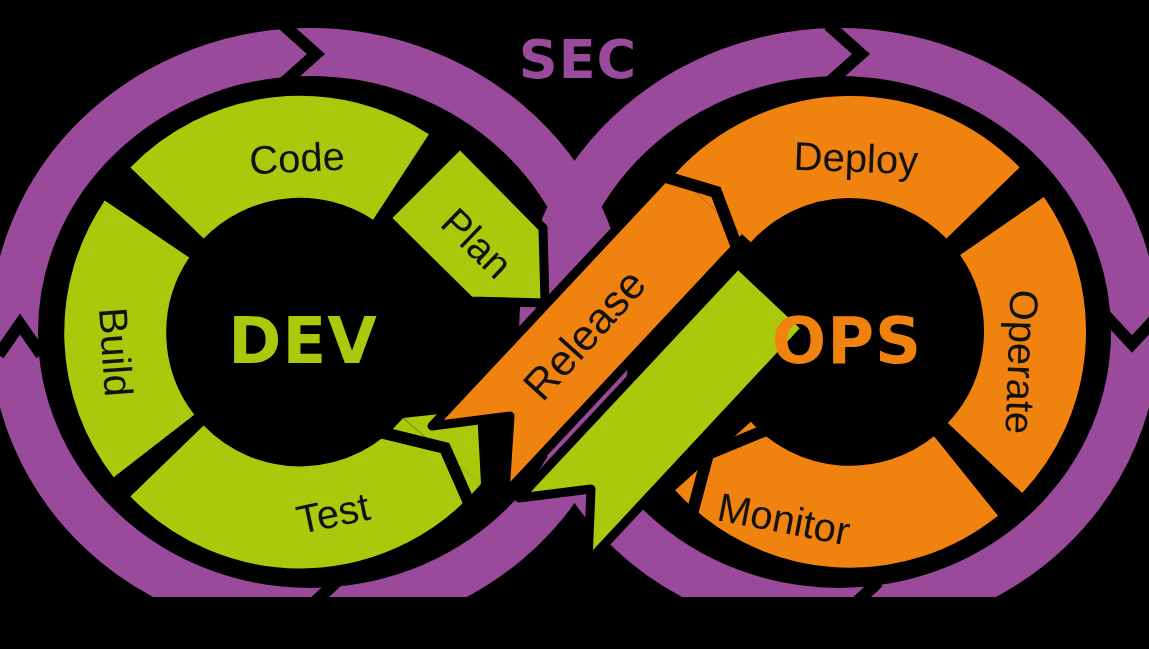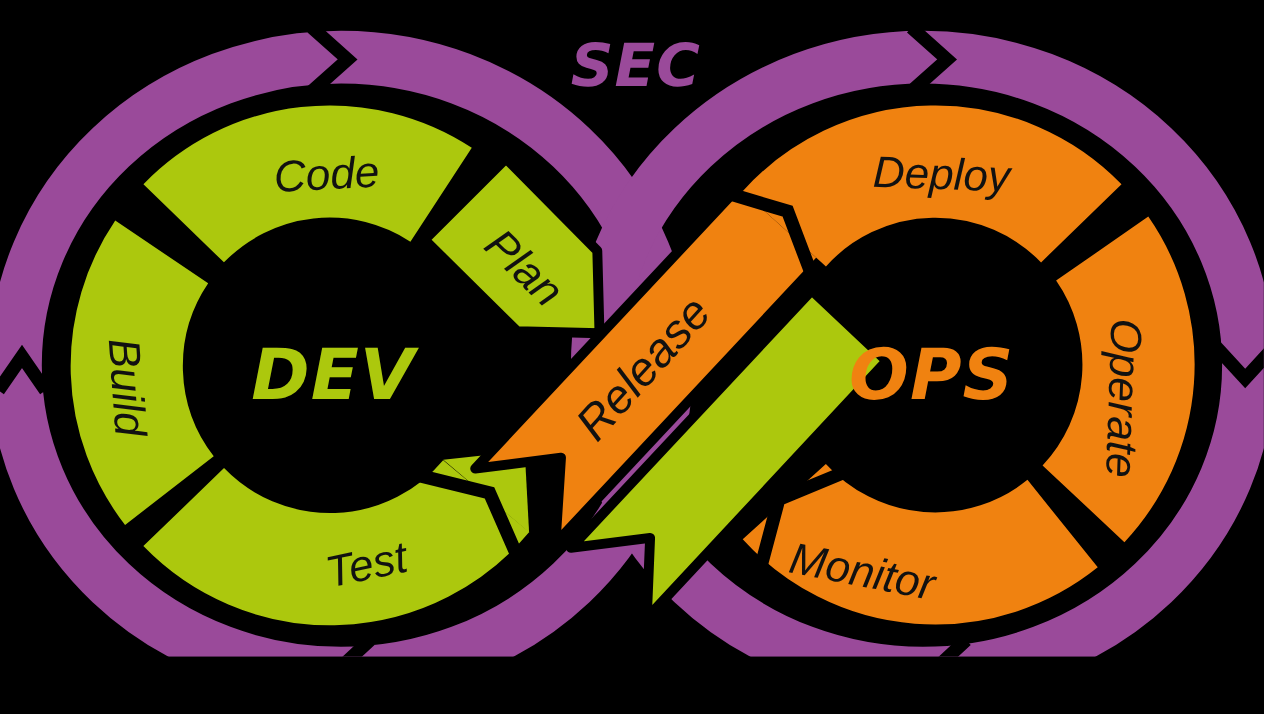--- a/index.html
+++ b/index.html
@@ -1,20 +1,20 @@
 <!DOCTYPE html>
 <html style="--background: #000000; --purple: #9a4a9a; --green: #acc80d; --orange: #f08210; --text: #111111;"><head>
 <meta charset="utf-8">
 <style>
   :root{
     --background:#000000; --purple:#9a4a9a; --green:#acc80d;
     --orange:#f08210; --text:#111111;
   }
   html,body{margin:0;padding:0;background:var(--background);}
-  .stage{width:1149px;height:597px;overflow:hidden;background:var(--background);font-style:italic;}
+  .stage{width:1149px;height:597px;overflow:hidden;background:var(--background);}
   svg{display:block;}
   .purple-band{fill:none;stroke:var(--purple);stroke-width:48;}
   .cut{fill:none;stroke:var(--background);stroke-width:12;stroke-linecap:square;stroke-linejoin:miter;}
   .halo{fill:none;stroke:var(--background);stroke-width:114;stroke-linecap:butt;}
   .arc-green{fill:none;stroke:var(--green);stroke-width:102;stroke-linecap:butt;}
   .arc-orange{fill:none;stroke:var(--orange);stroke-width:102;stroke-linecap:butt;}
   .poly-green{fill:var(--green);stroke:var(--background);stroke-width:9;stroke-linejoin:round;}
   .poly-green-plain{fill:var(--green);}
   .poly-orange{fill:var(--orange);stroke:var(--background);stroke-width:9;stroke-linejoin:round;}
   .lbl{font-family:"Liberation Sans",sans-serif;font-size:40px;fill:var(--text);text-anchor:middle;}

